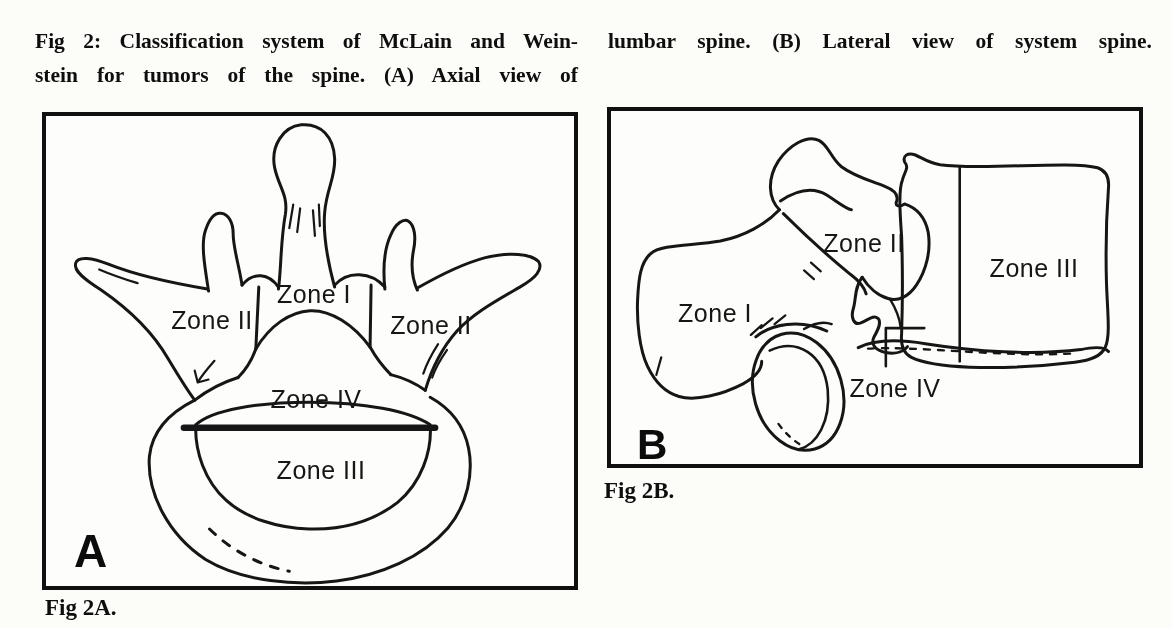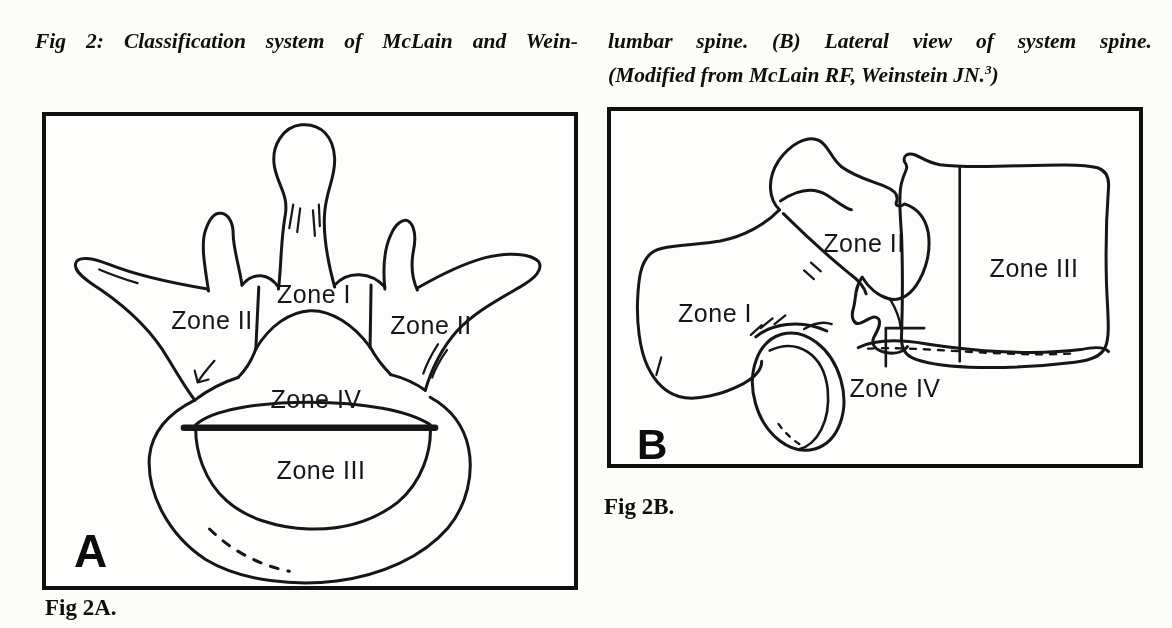--- a/index.html
+++ b/index.html
@@ -2,21 +2,21 @@
 <html><head>
 <meta charset="utf-8">
 <style>
   html,body{margin:0;padding:0;}
   body{
     width:1172px;height:628px;position:relative;overflow:hidden;
     background:#fcfcf9;
     font-family:"Liberation Serif", serif;
   }
   .caption{position:absolute;color:#0e0e0e;font-weight:bold;font-size:21.5px;line-height:34px;}
-  .cap-line{display:block;font-style:italic;}
+  .cap-line{display:block;}
   .just{text-align:justify;text-align-last:justify;}
   sup{font-size:0.62em;vertical-align:super;line-height:0;}
   .panel{
     position:absolute;background:#fdfdfb;border:4px solid #101010;box-sizing:border-box;
   }
   .panel svg{position:absolute;left:0;top:0;width:100%;height:100%;}
   .zlabel{
     position:absolute;transform:translate(-50%,-50%);
     font-family:"Liberation Sans", sans-serif;font-size:25px;color:#161616;
     white-space:nowrap;letter-spacing:0.5px;
@@ -26,25 +26,25 @@
     font-weight:bold;color:#0c0c0c;
   }
   .figcap{position:absolute;font-weight:bold;font-size:23px;color:#0e0e0e;font-family:"Liberation Serif", serif;}
   path, ellipse{vector-effect:non-scaling-stroke;}
 </style>
 </head>
 <body>
 
 <div class="caption" style="left:35px;top:24px;width:543px;">
   <span class="cap-line just">Fig 2: Classification system of McLain and Wein-</span>
+  <span class="cap-line just">stein for tumors of the spine. (A) Axial view of</span>
 </div>
 
 <div class="caption" style="left:608px;top:24px;width:544px;">
   <span class="cap-line just">lumbar spine. (B) Lateral view of system spine.</span>
-  <span class="cap-line"><span>(Modified from McLain RF, Weinstein JN.</span><sup>3</sup><span>)</span></span>
 </div>
 
 <div class="panel" style="left:42px;top:112px;width:536px;height:478px;">
 
   <svg viewBox="0 0 536 478" preserveAspectRatio="none">
     <g fill="none" stroke="#161616" stroke-width="3" stroke-linecap="round" stroke-linejoin="round">
 
       <path d="M 236 176 C 239 152 238 128 243 100 C 246 80 236 72 232 52 C 228 30 241 11 259 9 C 279 7 292 21 293 43 C 294 62 285 74 283 97 C 281 118 286 148 293 174"></path>
 
       <path stroke-width="2.2" d="M 251 90 L 247 114 M 258 94 L 255 118 M 271 96 L 273 122 M 277 90 L 278 112"></path>
@@ -129,13 +129,13 @@
   </svg>
 
   <div class="zlabel" style="left:104px;top:202px;">Zone I</div>
   <div class="zlabel" style="left:253px;top:132px;">Zone II</div>
   <div class="zlabel" style="left:423px;top:157px;">Zone III</div>
   <div class="zlabel" style="left:284px;top:277px;">Zone IV</div>
 
   <div class="panel-letter" style="left:26px;top:310px;font-size:42px;">B</div>
 </div>
 
-<div class="figcap" style="left:604px;top:494px;">Fig 2B.</div>
+<div class="figcap" style="left:604px;top:478px;">Fig 2B.</div>
 
 </body></html>

